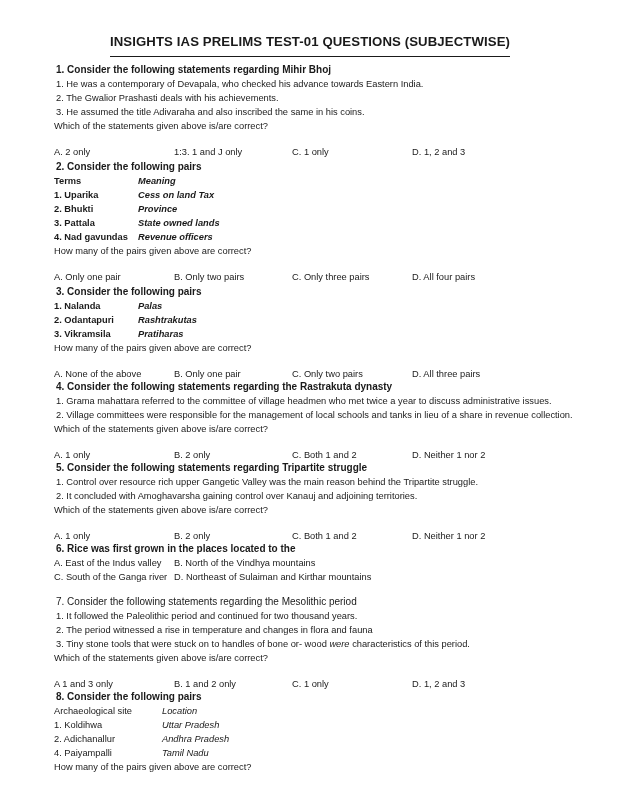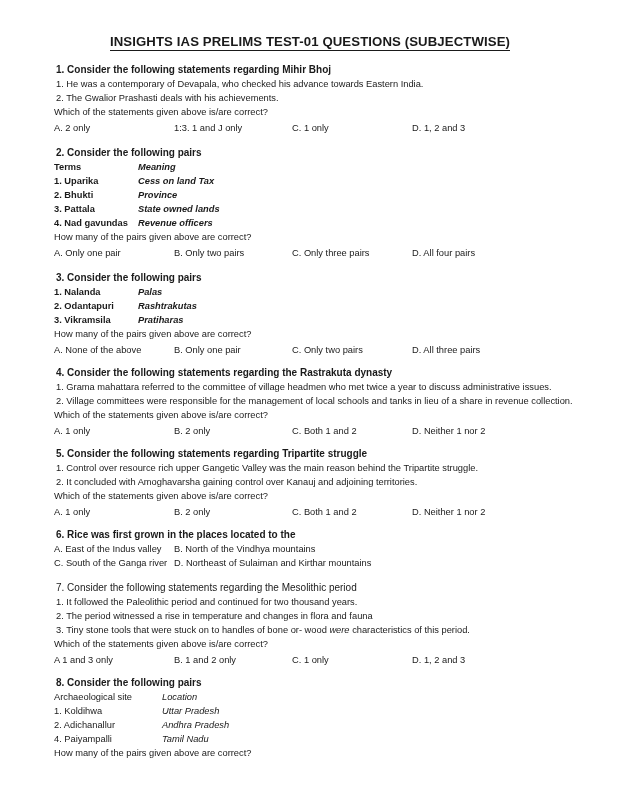--- a/index.html
+++ b/index.html
@@ -24,21 +24,21 @@
   .doc-title {
     text-align: center;
     font-weight: bold;
     font-size: 13.2px;
     letter-spacing: 0.1px;
     margin: 34px 0 0 0;
     padding: 0 20px;
   }
   .doc-title span {
     border-bottom: 1.6px solid #1a1a1a;
-    padding-bottom: 1px;
+    padding-bottom: 7px;
     text-align: right;
   }
   .body-area {
     padding: 0 14px 0 62px;
     margin-top: 14px;
   }
   .question {
     margin-bottom: 0;
   }
   .q-head {
@@ -67,21 +67,21 @@
   .options {
     display: block;
     position: relative;
     height: 14px;
     font-size: 9.3px;
     line-height: 14px;
     margin-left: -8px;
   }
   .options .opt {
     position: absolute;
-    top: 2px;
+    top: 12px;
     white-space: nowrap;
   }
   .opt-a { left: 0px; }
   .opt-b { left: 120px; }
   .opt-c { left: 238px; }
   .opt-d { left: 358px; text-align: right; }
   .options.two-col { height: 28px; }
   .options.two-col .opt-a { left: 0px; top: 0; }
   .options.two-col .opt-b { left: 120px; top: 0; }
   .options.two-col .opt-c { left: 0px; top: 14px; }
@@ -118,20 +118,21 @@
 <div class="page">
 
   <div class="doc-title"><span>INSIGHTS IAS PRELIMS TEST-01 QUESTIONS (SUBJECTWISE)</span></div>
 
   <div class="body-area">
 
     <div class="question">
       <div class="q-head">1. Consider the following statements regarding Mihir Bhoj</div>
       <div class="stmt">1. He was a contemporary of Devapala, who checked his advance towards Eastern India.</div>
       <div class="stmt">2. The Gwalior Prashasti deals with his achievements.</div>
+      <div class="stmt">3. He assumed the title Adivaraha and also inscribed the same in his coins.</div>
       <div class="ask">Which of the statements given above is/are correct?</div>
       <div class="options">
         <span class="opt opt-a">A. 2 only</span>
         <span class="opt opt-b">1:3. 1 and J only</span>
         <span class="opt opt-c">C. 1 only</span>
         <span class="opt opt-d">D. 1, 2 and 3</span>
       </div>
     </div>
 
     <div class="gap-lg"></div>

